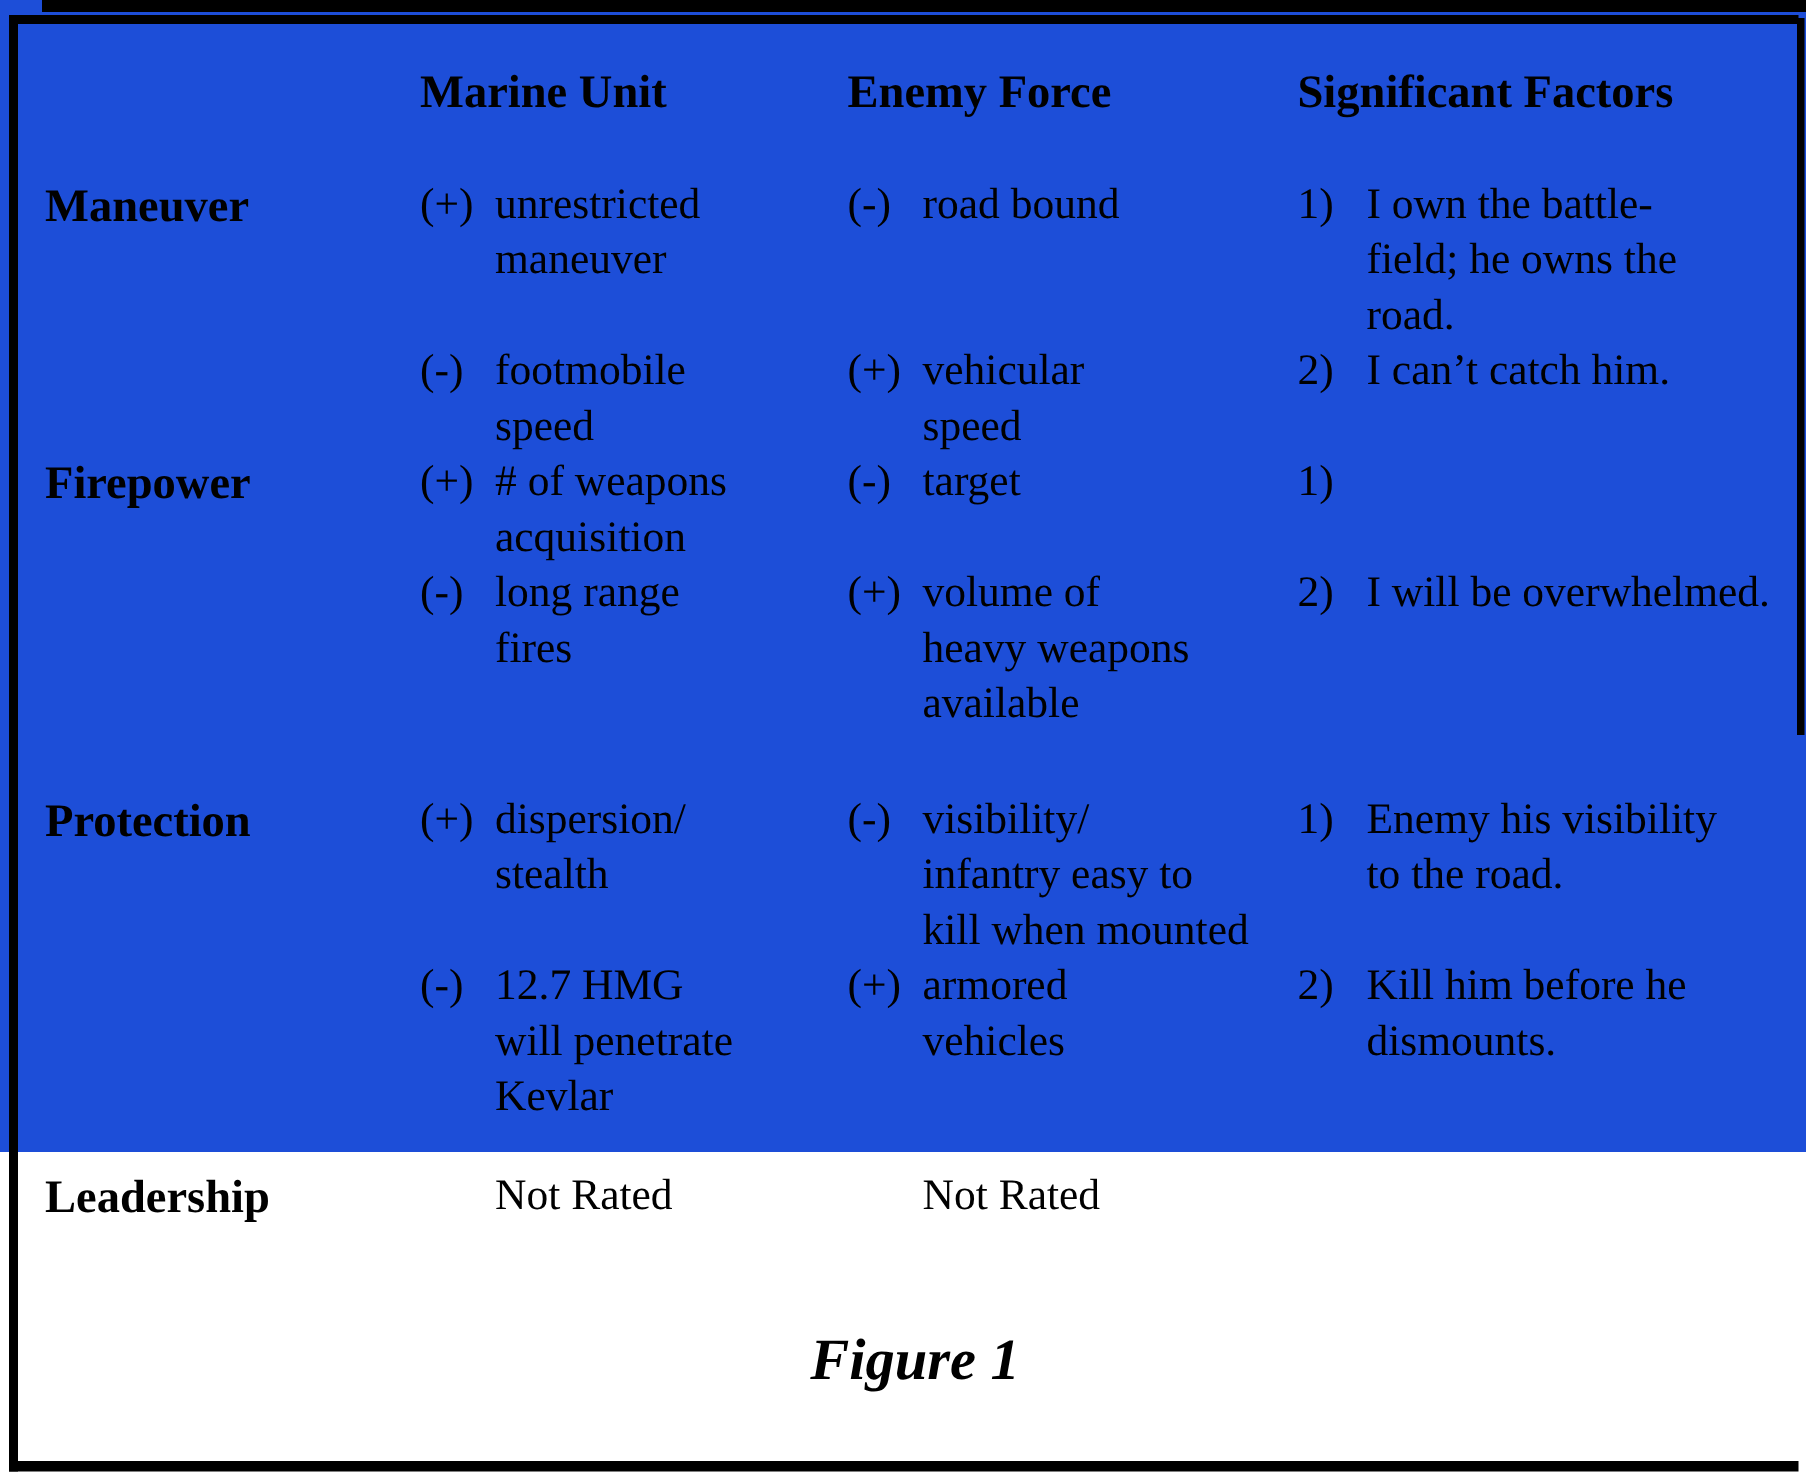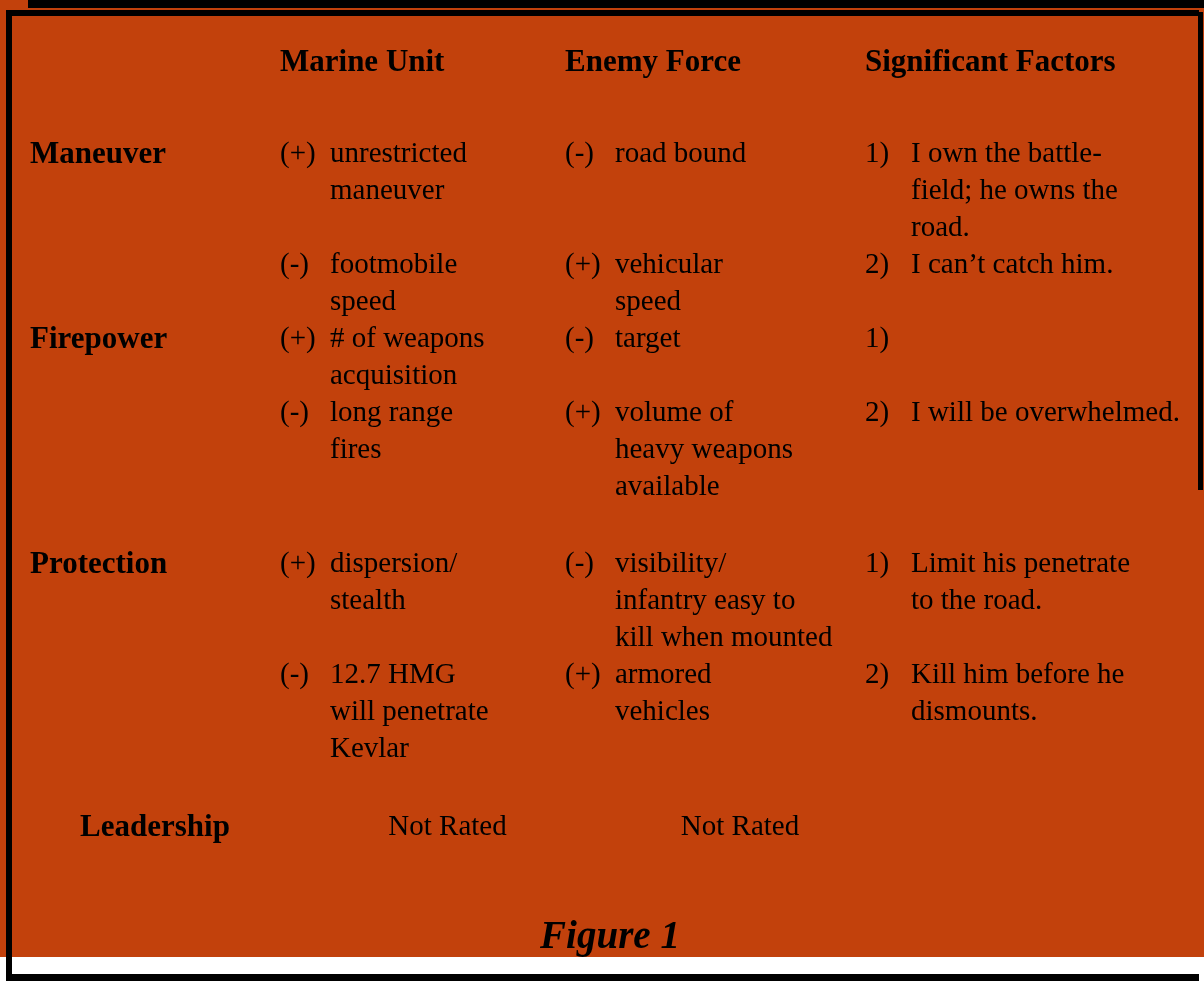--- a/index.html
+++ b/index.html
@@ -10,22 +10,22 @@
   body {
     width: 1204px;
     height: 986px;
     font-family: "Liberation Serif", serif;
     color: #000000;
     overflow: hidden;
   }
   .page {
     position: relative;
     width: 1204px;
-    height: 957px;
-    background: #c2410c;
+    height: 768px;
+    background: #1d4ed8;
   }
   
   .top-bar {
     position: absolute;
     left: 28px;
     top: 0;
     width: 1176px;
     height: 8px;
     background: #000000;
   }
@@ -113,21 +113,21 @@
 
   <div class="table">
     <div class="row">
       <div></div>
       <div class="hdr">Marine Unit</div>
       <div class="hdr">Enemy Force</div>
       <div class="hdr">Significant Factors</div>
     </div>
 
     <div id="rows">
-        <div class="row" style="margin-top: 52px;">
+        <div class="row" style="margin-top: 36px;">
           <div class="row-label">Maneuver</div>
           <div class="entry" style="grid-area: 1 / 2;">
             <span class="sign">(+)</span>
             <span class="lines">
               <span class="ln">unrestricted</span>
               <span class="ln">maneuver</span>
             </span>
           </div>
           <div class="entry" style="grid-area: 2 / 2;">
             <span class="sign">(-)</span>
@@ -232,33 +232,33 @@
           <div class="entry" style="grid-area: 2 / 3;">
             <span class="sign">(+)</span>
             <span class="lines">
               <span class="ln">armored</span>
               <span class="ln">vehicles</span>
             </span>
           </div>
           <div class="entry" style="grid-area: 1 / 4;">
             <span class="sign num">1)</span>
             <span class="lines">
-              <span class="ln">Limit his penetrate</span>
+              <span class="ln">Enemy his visibility</span>
               <span class="ln">to the road.</span>
             </span>
           </div>
           <div class="entry" style="grid-area: 2 / 4;">
             <span class="sign num">2)</span>
             <span class="lines">
               <span class="ln">Kill him before he</span>
               <span class="ln">dismounts.</span>
             </span>
           </div>
         </div>
-        <div class="row" style="margin-top: 41px; text-align: center;">
+        <div class="row" style="margin-top: 29px;">
           <div class="row-label">Leadership</div>
           <div class="entry" style="grid-area: 1 / 2;">
             <span class="sign"></span>
             <span class="lines">
               <span class="ln">Not Rated</span>
             </span>
           </div>
           <div class="entry" style="grid-area: 1 / 3;">
             <span class="sign"></span>
             <span class="lines">

